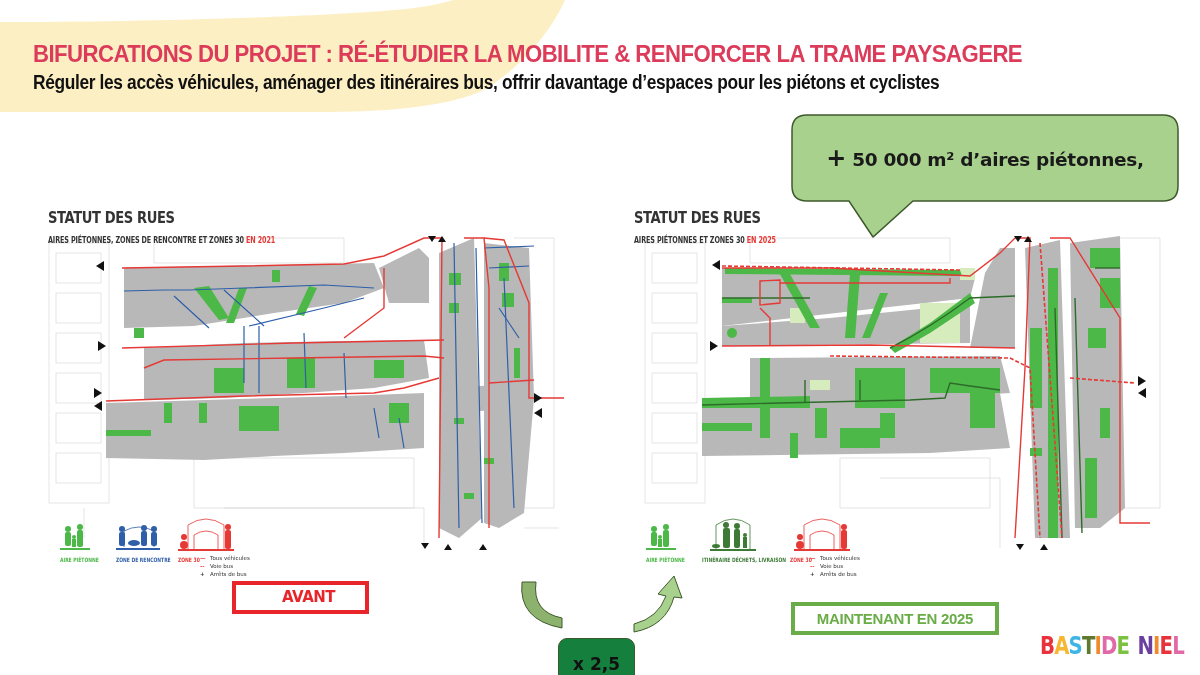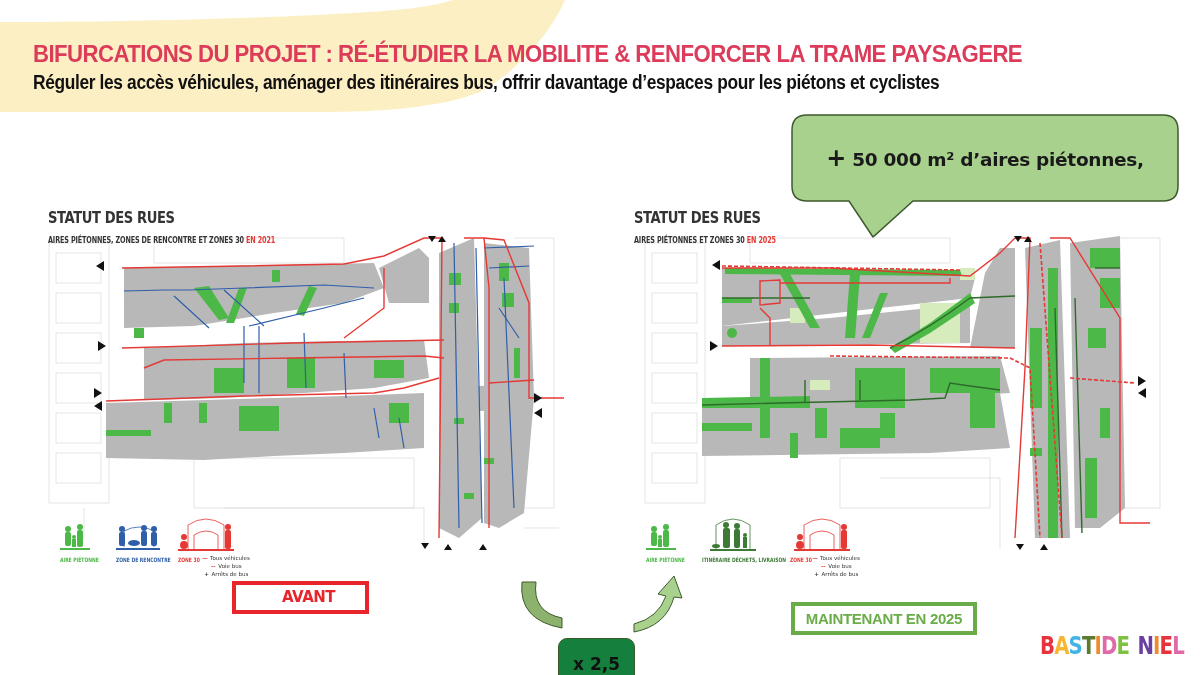--- a/index.html
+++ b/index.html
@@ -9,36 +9,36 @@
   .bg-blob { position: absolute; left: 0; top: 0; width: 1200px; height: 675px; pointer-events: none; }
 
   .title { position: absolute; left: 33px; top: 40px; font-family: "Liberation Sans", sans-serif; font-weight: 700; font-size: 24.5px; letter-spacing: -0.6px; color: #dc3b5a; white-space: nowrap; transform: scaleX(0.905); transform-origin: left top; }
   .subtitle { position: absolute; left: 33px; top: 71px; font-family: "Liberation Sans", sans-serif; font-weight: 700; font-size: 19.5px; letter-spacing: -0.4px; color: #111111; white-space: nowrap; transform: scaleX(0.89); transform-origin: left top; }
 
   .callout { position: absolute; left: 791px; top: 114px; width: 388px; height: 88px; }
   .callout svg { position: absolute; left: 0; top: 0; }
   .callout-text { position: absolute; left: 0; top: 30px; width: 388px; text-align: center; font-family: "DejaVu Sans", sans-serif; font-weight: 700; font-size: 18.5px; line-height: 28px; color: #1a1a1a; letter-spacing: -0.3px; }
   .callout-text .plus { font-size: 24px; }
 
-  .map-panel { position: absolute; text-align: center; }
+  .map-panel { position: absolute; }
   .map-left { left: 44px; top: 208px; width: 520px; height: 380px; }
   .map-right { left: 630px; top: 208px; width: 540px; height: 380px; }
   .map-title { position: absolute; left: 4px; top: 0px; font-family: "DejaVu Sans", sans-serif; font-weight: 700; font-size: 16px; color: #333; letter-spacing: -0.5px; transform: scaleX(0.82); transform-origin: left top; white-space: nowrap; }
   .map-sub { position: absolute; left: 4px; top: 27px; font-family: "DejaVu Sans", sans-serif; font-weight: 700; font-size: 9px; color: #333; letter-spacing: -0.2px; transform: scaleX(0.72); transform-origin: left top; white-space: nowrap; }
   .map-sub .yr { color: #e53935; }
   .map-svg { position: absolute; left: 0; top: 0; }
 
   .legend { position: absolute; top: 315px; height: 60px; }
   .legend-label { position: absolute; font-family: "DejaVu Sans", sans-serif; font-weight: 700; font-size: 6px; white-space: nowrap; transform: scaleX(0.75); transform-origin: left top; }
   .legend-key { position: absolute; font-family: "DejaVu Sans", sans-serif; font-size: 5.5px; color: #333; line-height: 8px; white-space: nowrap; }
   .legend-key .k { display: inline-block; width: 10px; color: #e53935; font-weight: 700; }
 
   .badge { position: absolute; font-family: "Liberation Sans", sans-serif; font-weight: 700; text-align: center; white-space: nowrap; }
   .badge-avant { left: 232px; top: 581px; width: 137px; height: 33px; border: 4px solid #e8252b; color: #e8252b; font-size: 15px; line-height: 25px; font-family: "DejaVu Sans", sans-serif; letter-spacing: -0.5px; padding-left: 16px; }
-  .badge-now { left: 791px; top: 602px; width: 186px; height: 33px; border: 4px solid #6aac47; color: #6aac47; font-size: 15px; line-height: 25px; letter-spacing: -0.3px; }
+  .badge-now { left: 791px; top: 602px; width: 208px; height: 33px; border: 4px solid #6aac47; color: #6aac47; font-size: 15px; line-height: 25px; letter-spacing: -0.3px; }
 
   .multiplier { position: absolute; left: 518px; top: 560px; width: 170px; height: 100px; }
   .multiplier svg { position: absolute; left: 0; top: 0; }
   .mult-box { position: absolute; left: 558px; top: 598px; width: 77px; height: 52px; background: #15803d; border: 1.5px solid #3e5a2d; border-radius: 9px; text-align: center; line-height: 50px; font-family: "DejaVu Sans", sans-serif; font-weight: 700; font-size: 17px; color: #111; margin-top: 40px; }
 
   .logo { position: absolute; left: 1040px; top: 632px; font-family: "DejaVu Sans", sans-serif; font-weight: 700; font-size: 24px; letter-spacing: -1px; white-space: nowrap; transform: scaleX(0.82); transform-origin: left top; }
   .logo span { display: inline-block; }
 </style>
 </head>
 <body>

